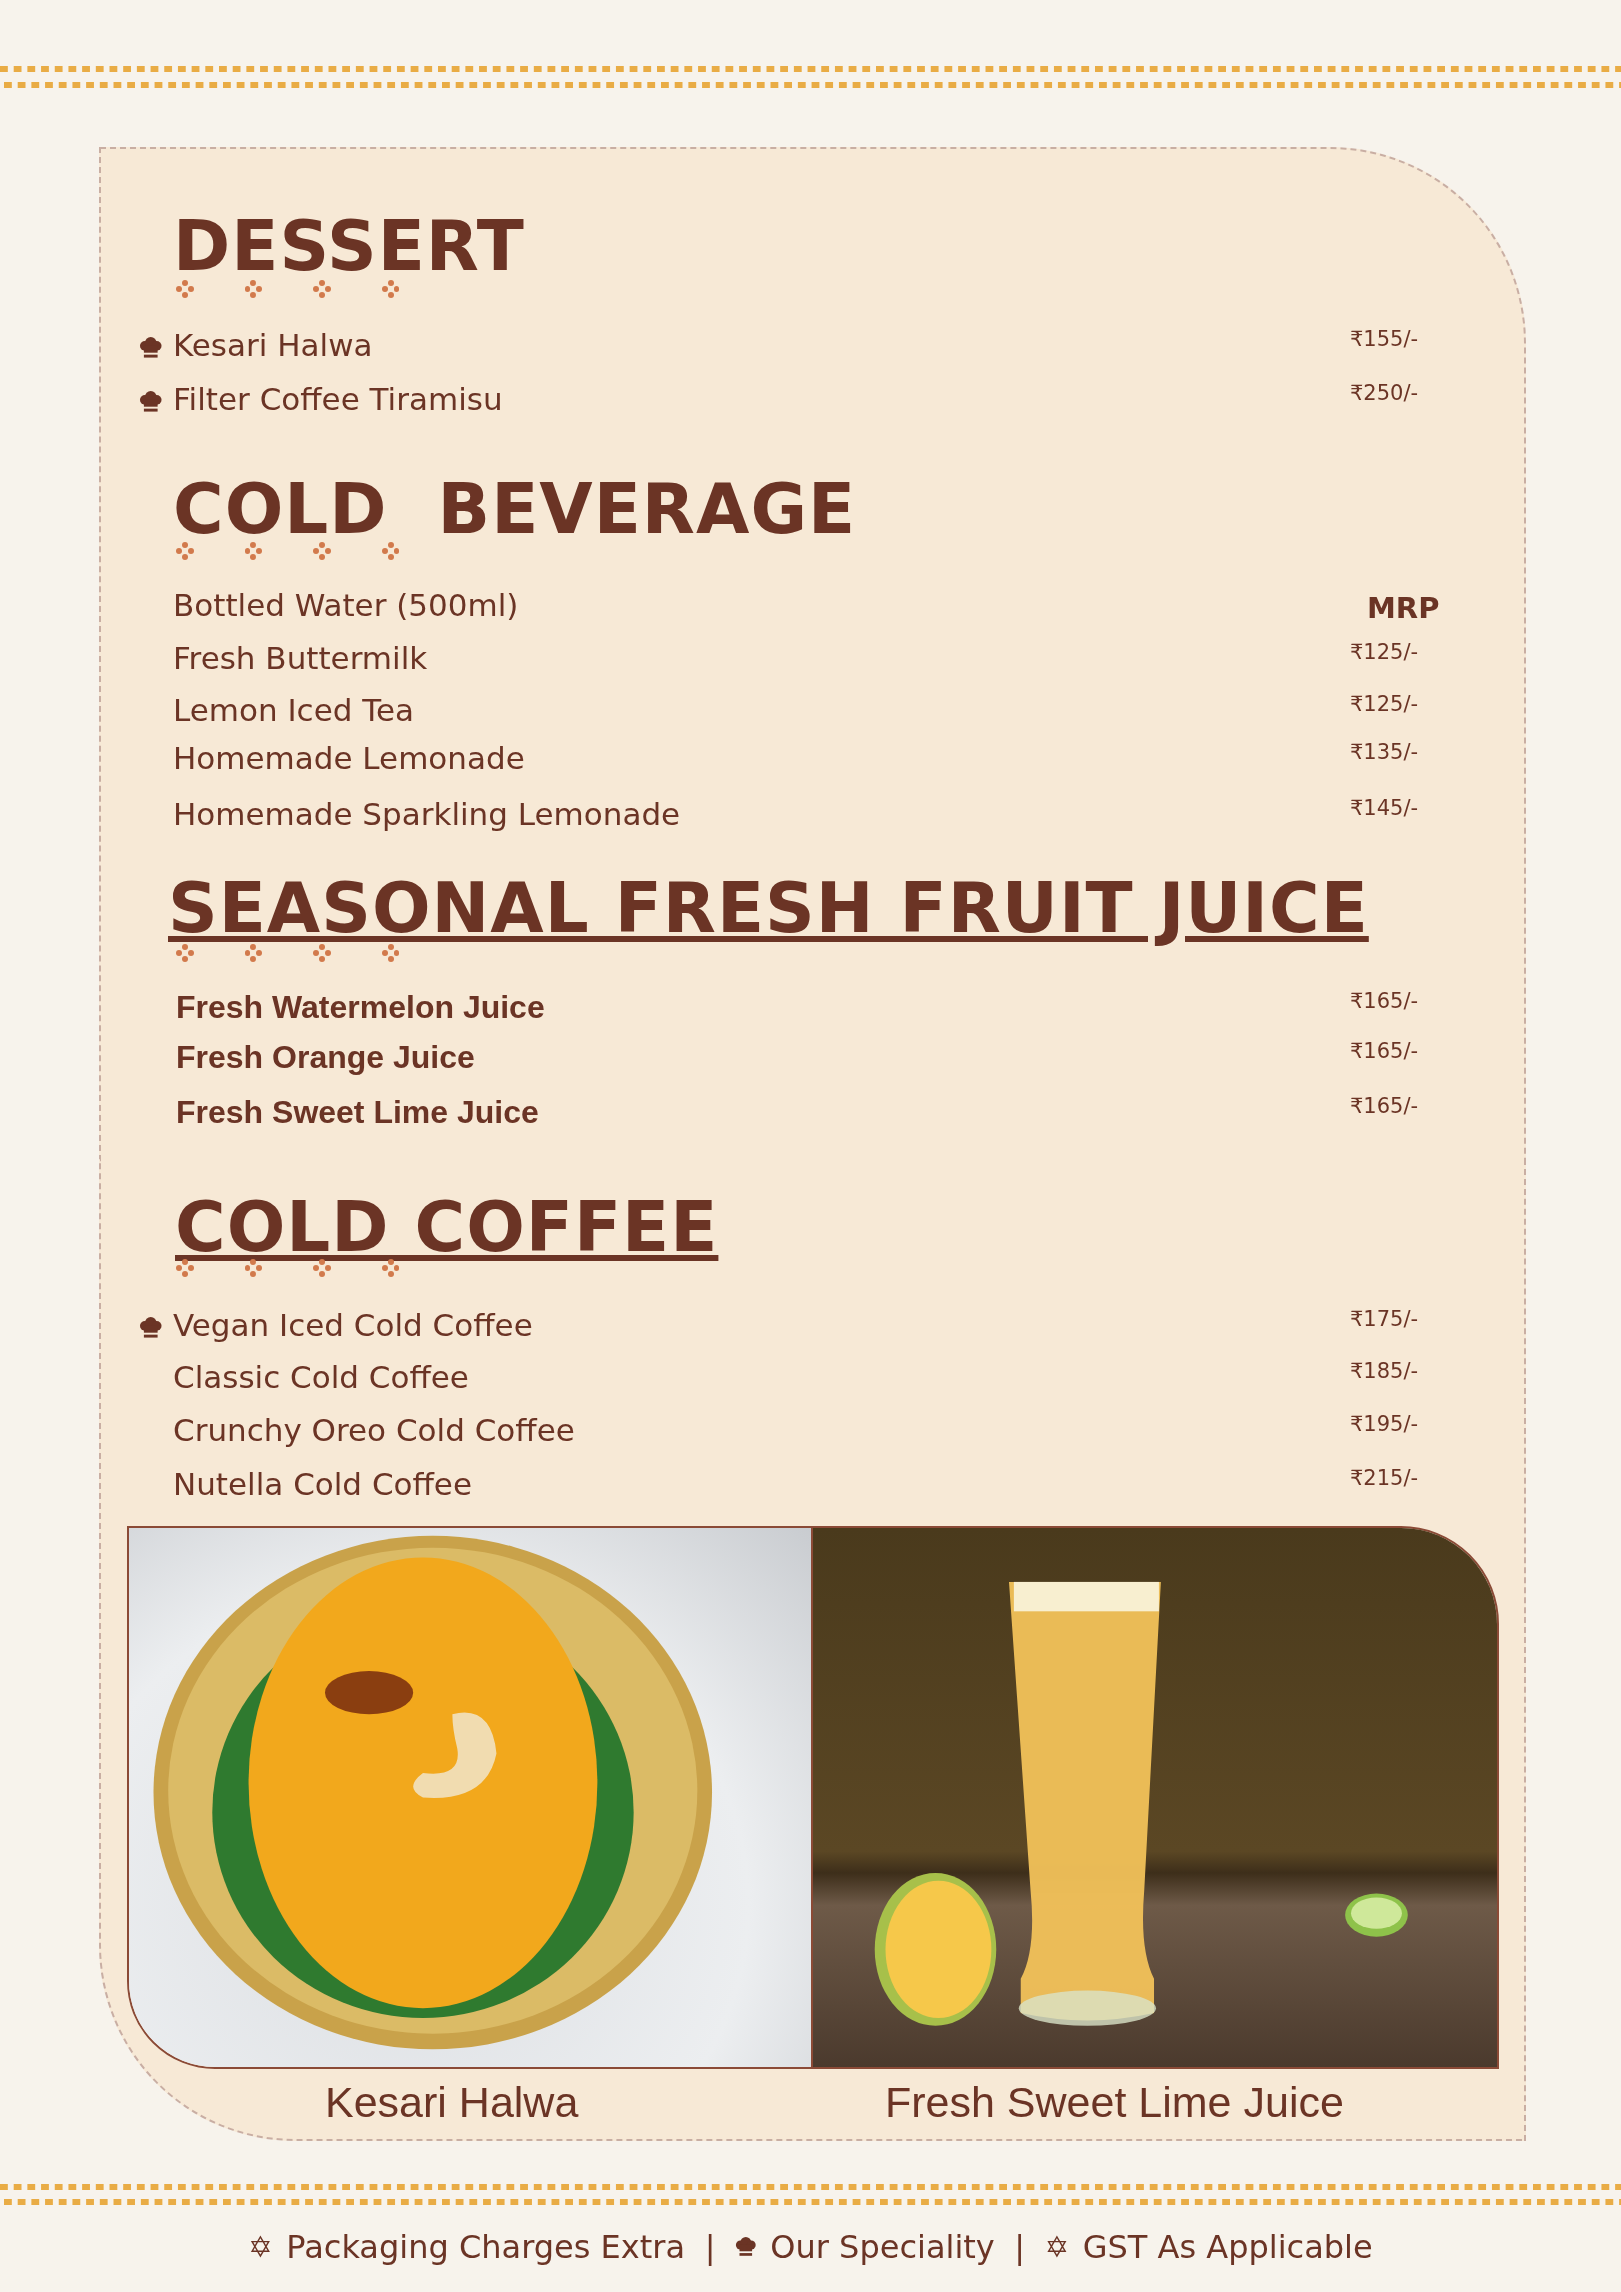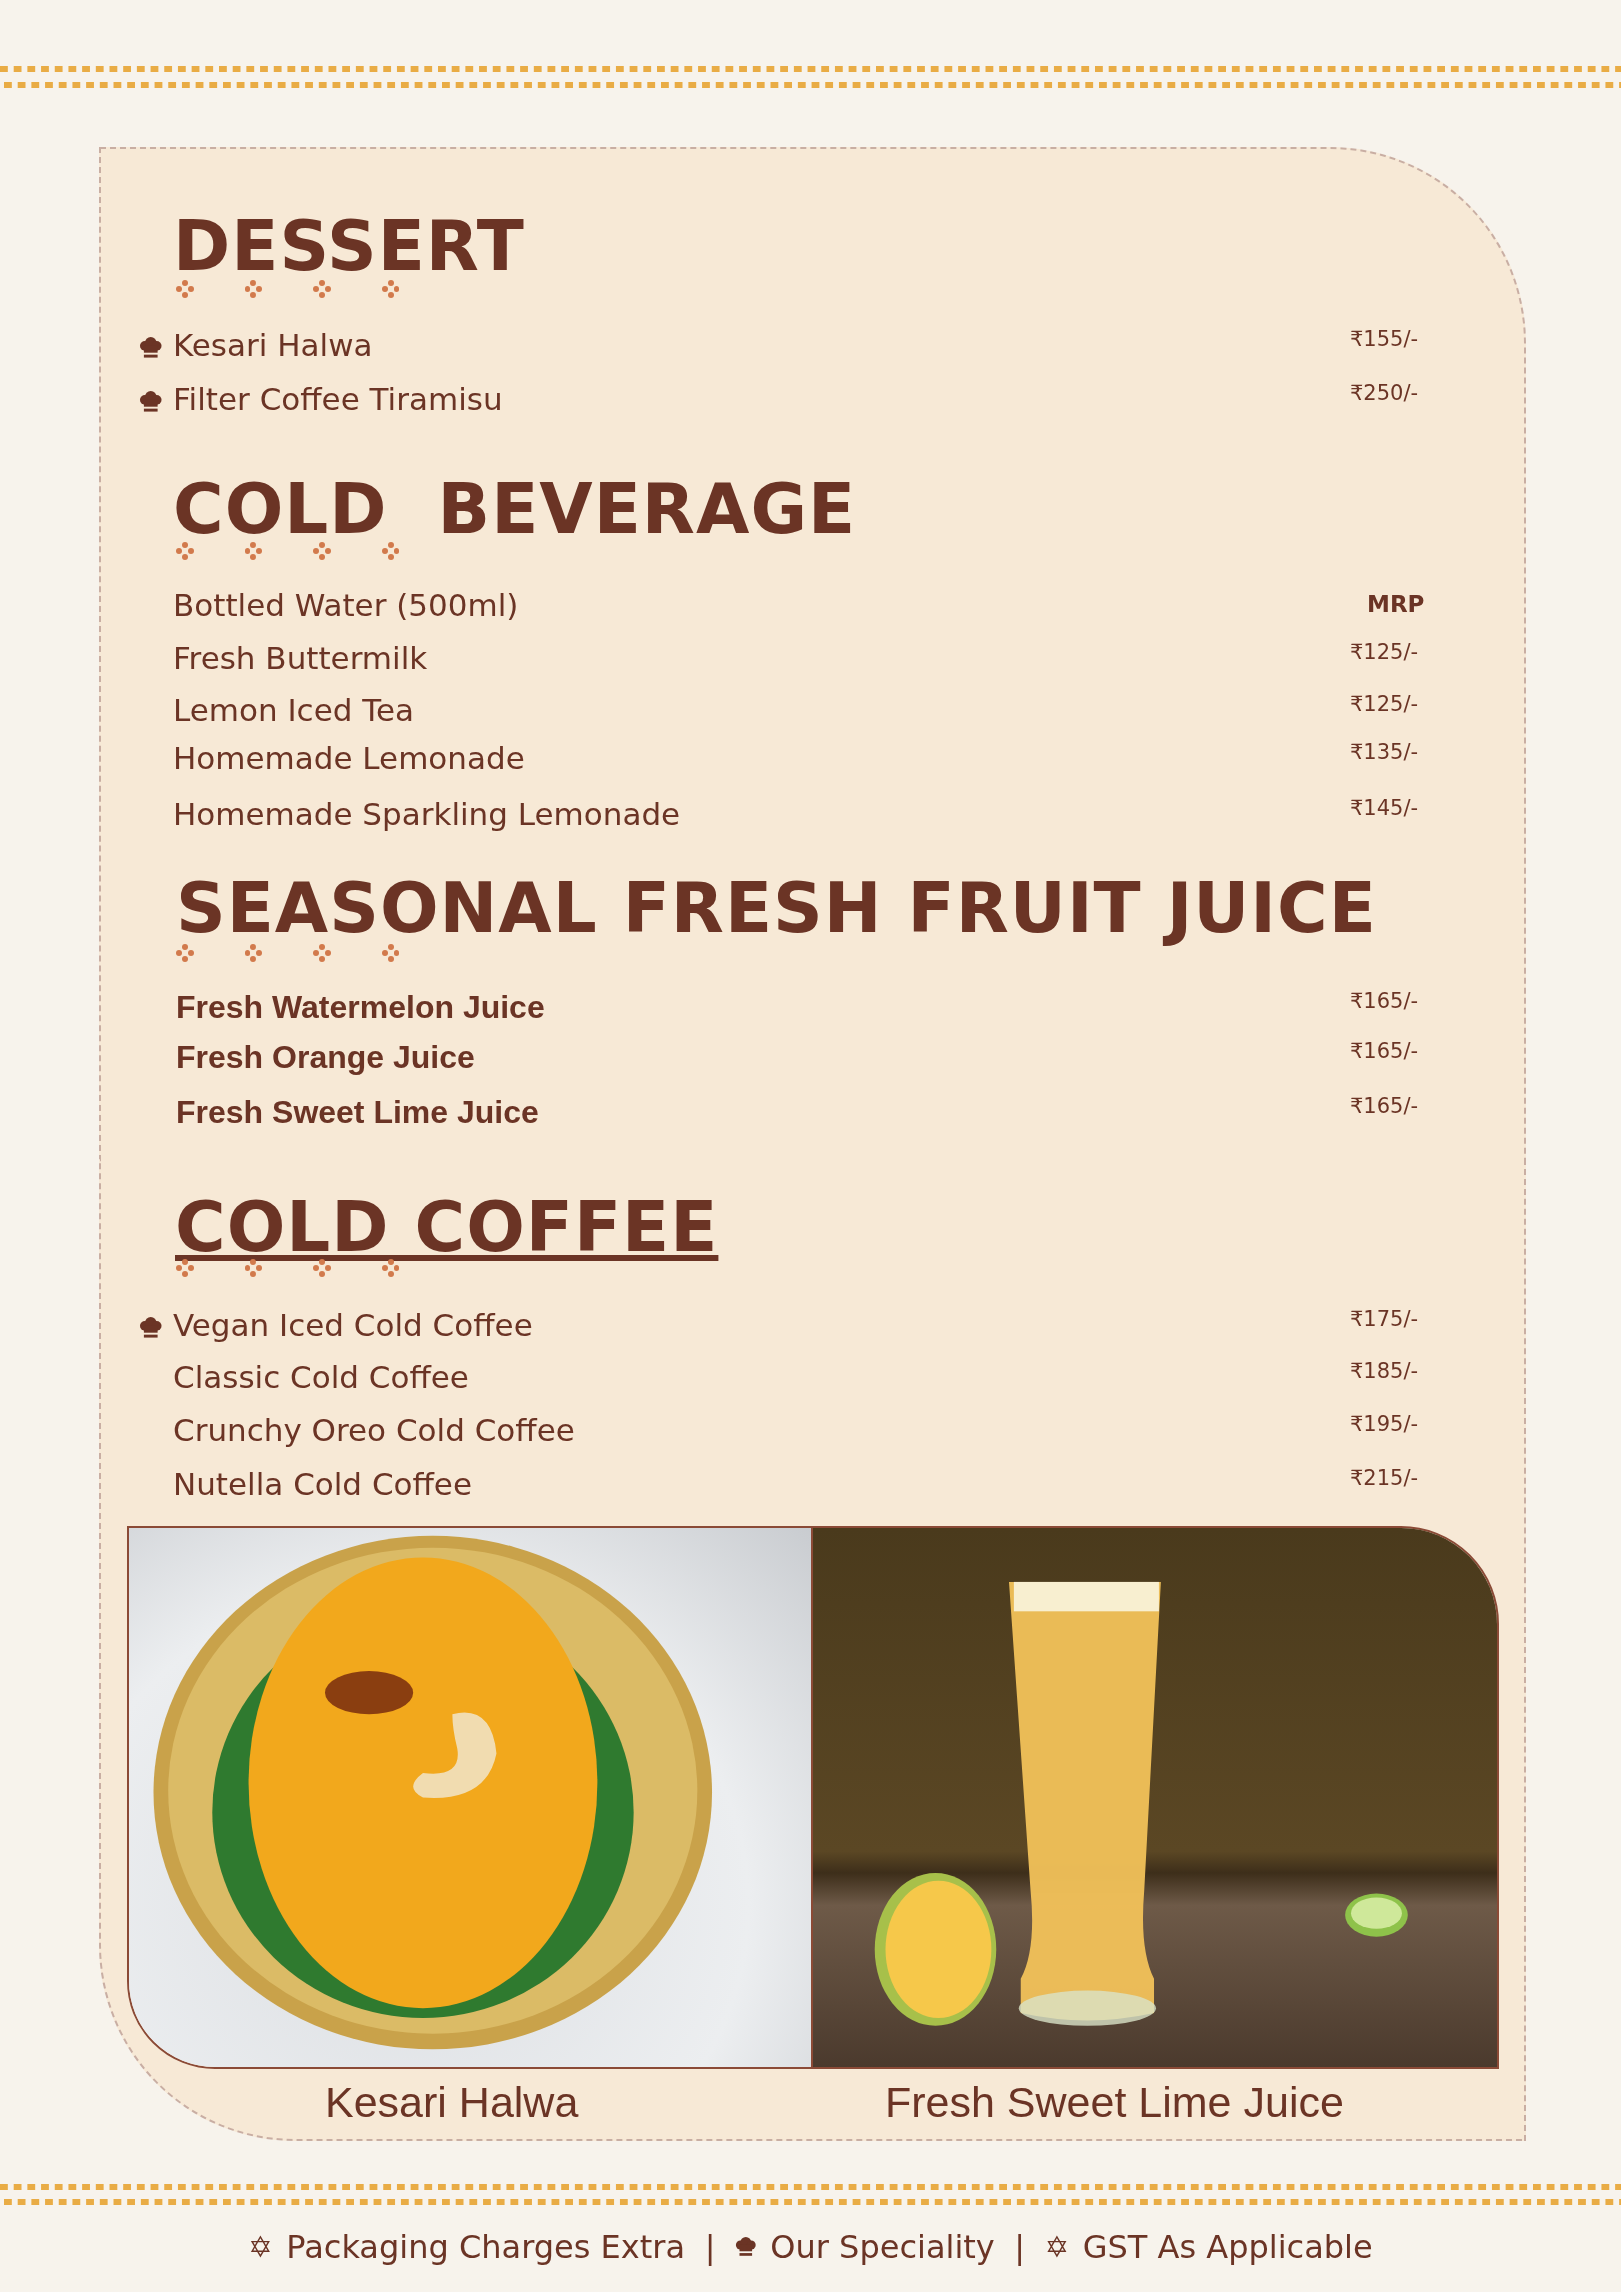--- a/index.html
+++ b/index.html
@@ -38,21 +38,21 @@
   .dots { position: absolute; left: 176px; display: flex; gap: 51px; }
   .dot4 { width: 17.6px; height: 17.6px; position: relative; }
   .dot4 i { position: absolute; width: 5.9px; height: 5.9px; border-radius: 50%; background: #d27a4c; }
   .dot4 i:nth-child(1){ left:5.9px; top:0; }
   .dot4 i:nth-child(2){ left:0; top:5.9px; }
   .dot4 i:nth-child(3){ left:11.8px; top:5.9px; }
   .dot4 i:nth-child(4){ left:5.9px; top:11.8px; }
   .item { position: absolute; left: 137px; width: 1323px; height: 43px; }
   .item .name { position: absolute; left: 36px; top: 0; font-size: 31px; color: #6b3425; white-space: nowrap; }
   .item .price { position: absolute; left: 1213px; top: 0; font-size: 21px; color: #6b3425; white-space: nowrap; }
-  .item .mrp { position: absolute; left: 1230px; top: 3.9px; font-size: 23px; font-weight: bold; color: #6b3425; }
+  .item .mrp { position: absolute; left: 1230px; top: 3.9px; font-size: 29px; font-weight: bold; color: #6b3425; }
   .juice .name { font-family: "Liberation Sans", sans-serif; font-weight: bold; font-size: 32px; left: 39px; }
   .chef {
     position: absolute; left: 2px; top: 9.8px; width: 23.5px; height: 21.6px;
   }
   .photos {
     position: absolute; left: 127px; top: 1526px; width: 1368px; height: 539px;
     border: 2px solid #8b4a36; border-bottom-left-radius: 88px; border-top-right-radius: 98px;
     overflow: hidden; display: flex;
   }
   .photo { position: relative; height: 539px; overflow: hidden; }
@@ -171,21 +171,21 @@
 </div>
 <div class="item" style="top:740px;text-align:right;">
   <span class="name">Homemade Lemonade</span>
   <span class="price">₹135/-</span>
 </div>
 <div class="item" style="top:796px;">
   <span class="name">Homemade Sparkling Lemonade</span>
   <span class="price">₹145/-</span>
 </div>
 
-<h2 class="section-title" style="top:868px; left:176px;">SEASONAL FRESH FRUIT JUICE</h2>
+<h2 class="section-title" style="top:868px; left:168px;text-decoration:underline;">SEASONAL FRESH FRUIT JUICE</h2>
 <div class="dots" style="top:944px;">
   <div class="dot4">
       <i></i>
       <i></i>
       <i></i>
       <i></i>
     </div>
   <div class="dot4">
       <i></i>
       <i></i>

